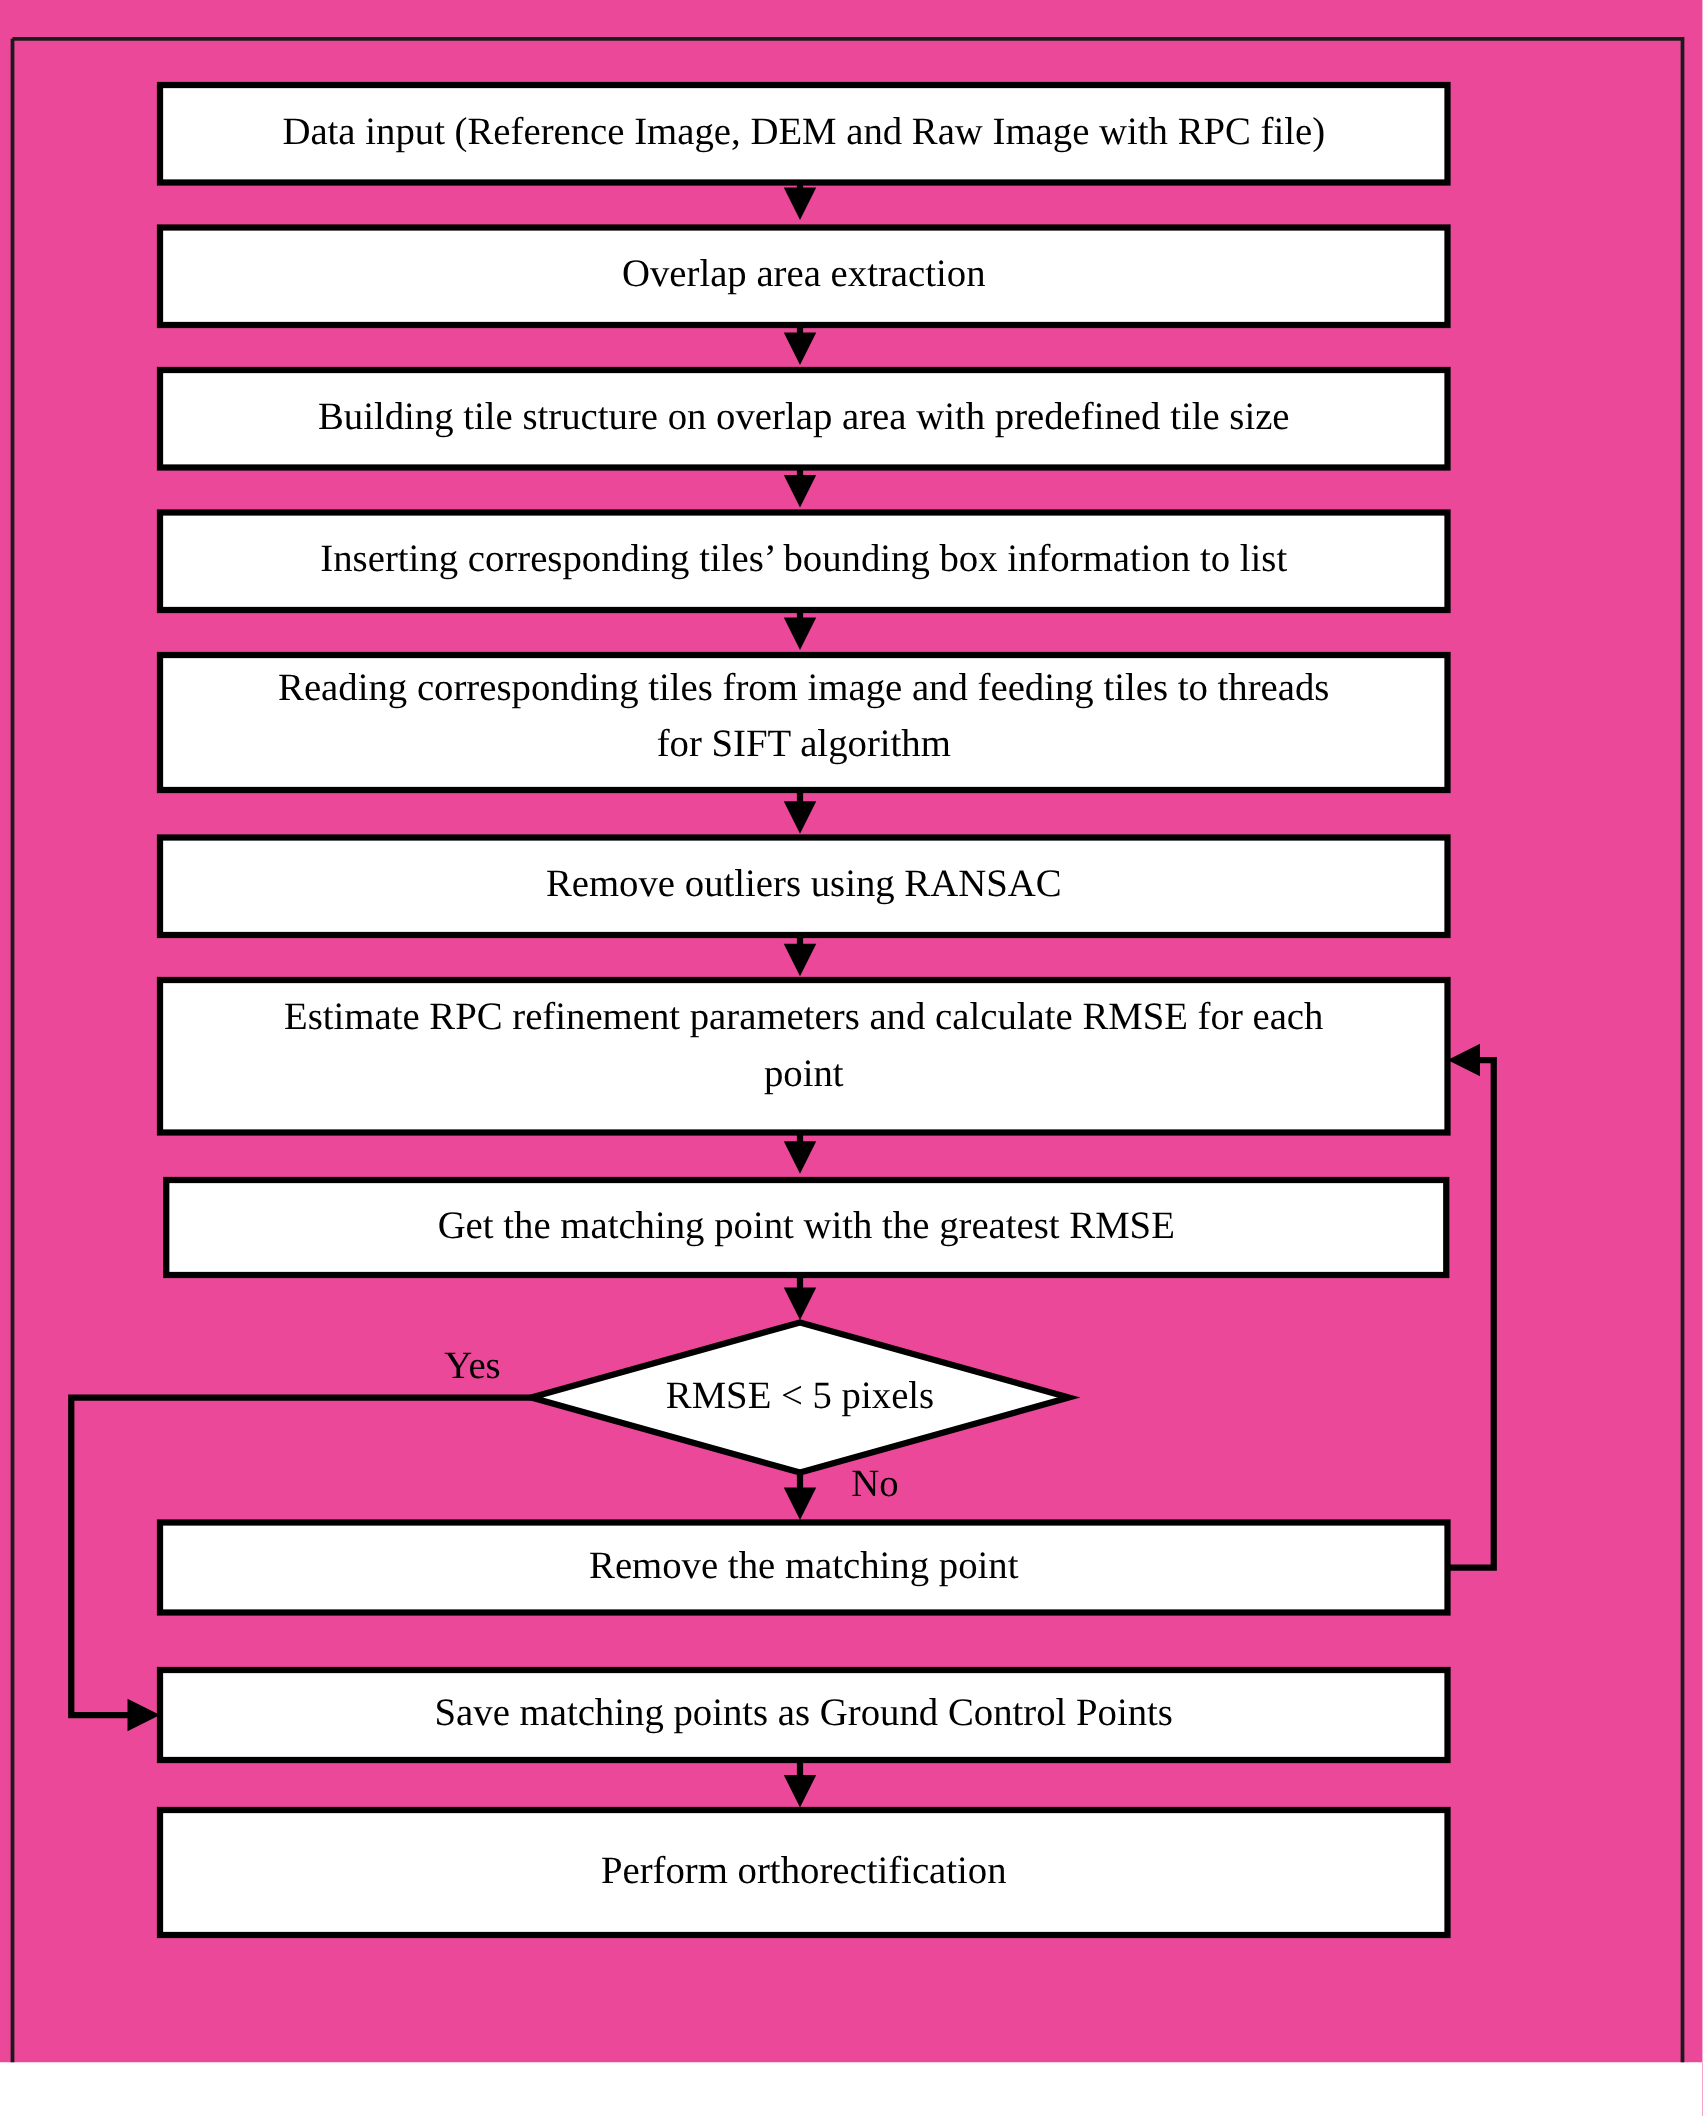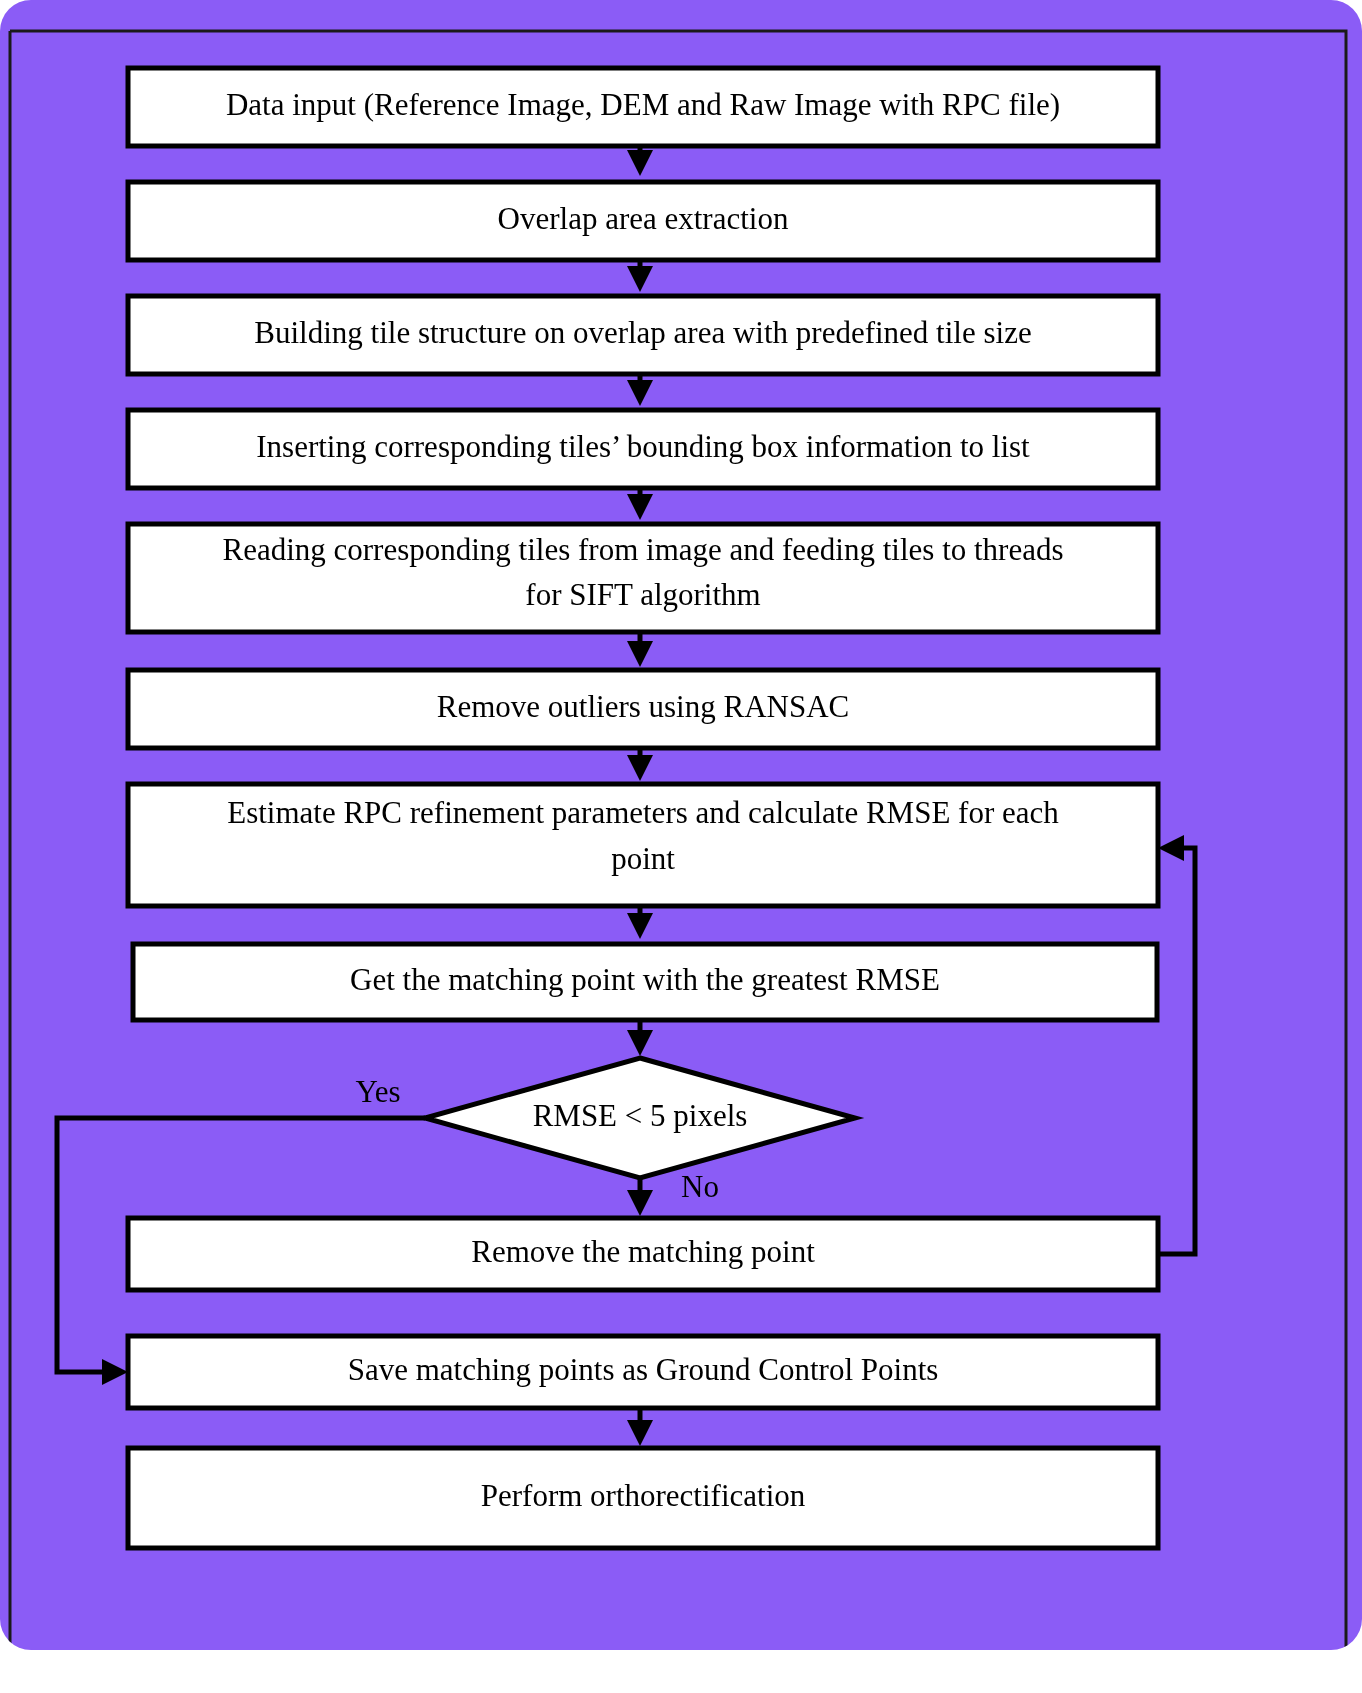--- a/index.html
+++ b/index.html
@@ -7,23 +7,22 @@
     padding: 0;
     background: #ffffff;
   }
   body {
     font-family: "Liberation Serif", "DejaVu Serif", serif;
   }
   #page {
     position: relative;
     width: 1362px;
     height: 1650px;
-    background: #8b5cf6;
+    background: #ec4899;
     overflow: hidden;
-    border-radius: 31px;
   }
   #flow-svg {
     display: block;
     width: 1362px;
     height: 1693px;
   }
   .node-rect {
     fill: #ffffff;
     stroke: #000000;
     stroke-width: 5;

